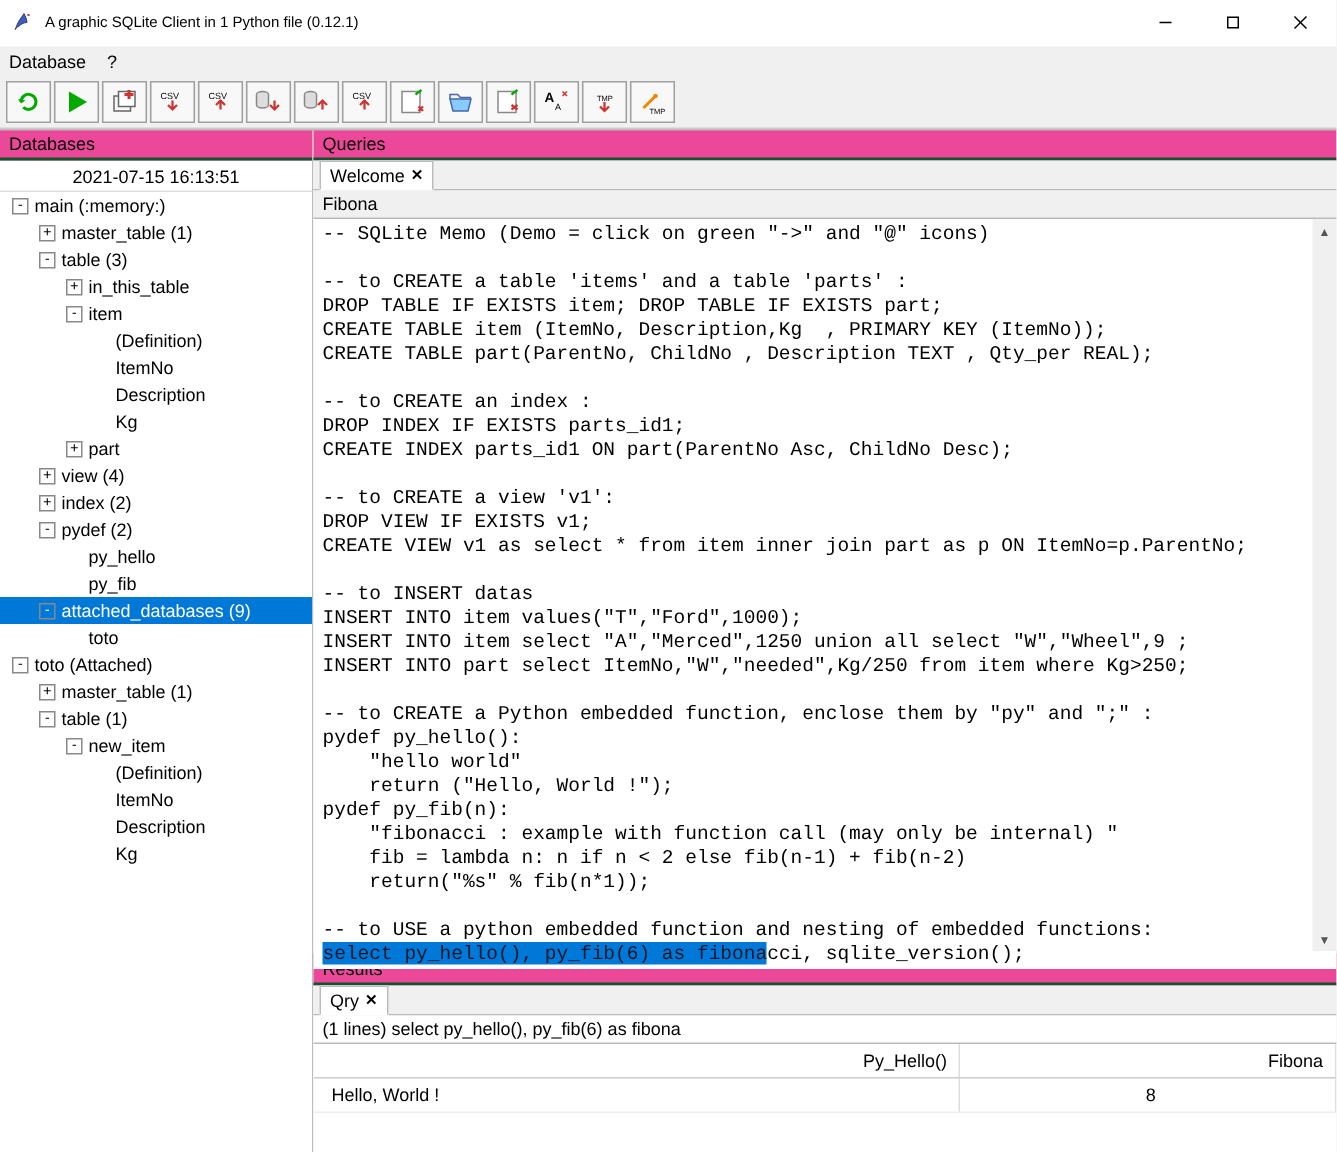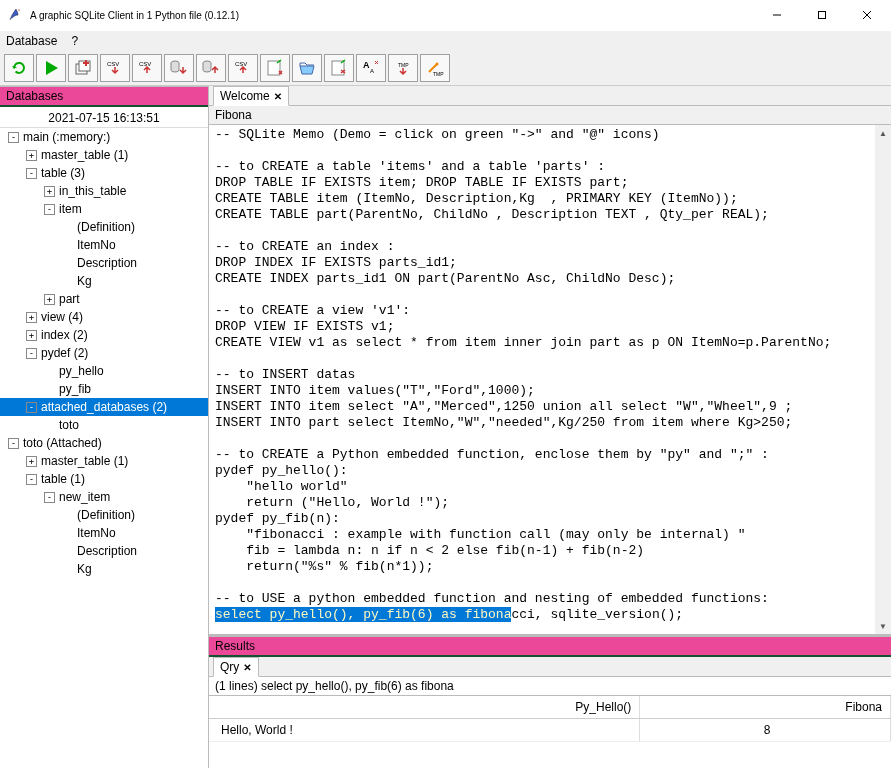--- a/index.html
+++ b/index.html
@@ -19,21 +19,21 @@
 .tree-header{text-align:center;padding:2px 0;border-bottom:1px solid #ddd;font-size:12px}
 .tree-row{display:flex;align-items:center;height:18px;padding:0 2px;white-space:nowrap}
 .tree-row.sel{background:#0078d7;color:#fff}
 .tw{display:inline-block;width:11px;height:11px;border:1px solid #888;margin-right:4px;font-size:9px;line-height:9px;text-align:center;font-family:monospace;box-sizing:border-box}
 .tw.none{border:none}
 .ind{display:inline-block}
 .tabrow{display:flex;align-items:flex-start;padding:0 4px;background:#f0f0f0;border-bottom:1px solid #bbb}
 .tab{display:flex;align-items:center;padding:2px 6px;background:#fff;border:1px solid #bbb;border-bottom:1px solid #fff;margin-bottom:-1px;font-size:12px;gap:2px}
 .script-label{padding:2px 6px;font-size:12px;background:#f0f0f0;border-bottom:1px solid #bbb}
 .editor{flex:1;overflow:auto;font-family:Liberation Mono, monospace;font-size:13px;padding:2px 6px;white-space:pre;position:relative;background:#fff;line-height:16px}
-.editor .hl{background:#0078d7;color:#fef9c3}
+.editor .hl{background:#0078d7;color:#0f172a}
 .results-area{border-top:1px solid #bbb}
 .results-sub{padding:2px 6px;font-size:12px;border-bottom:1px solid #bbb;background:#fff}
 .results-table{width:100%;border-collapse:collapse;font-size:12px}
 .results-table th,.results-table td{border-right:1px solid #ddd;padding:4px 8px;text-align:right}
 .results-table th{font-weight:normal;background:#fff;border-bottom:1px solid #ccc}
 .results-table td{border-bottom:1px solid #eee;text-align:left;padding-left:12px}
 .results-wrap{height:78px;overflow:auto;background:#fff}
 .vscroll{position:absolute;right:0;top:0;bottom:0;width:16px;background:#f0f0f0}
 .vscroll .arrow{height:16px;display:flex;align-items:center;justify-content:center;font-size:8px;color:#555}
 .script-area{flex:1;display:flex;flex-direction:column;position:relative;min-height:0}
@@ -245,21 +245,21 @@
             <span>py_hello</span>
           </div>
           <div class="tree-row">
             <span class="ind" style="width: 42px;"></span>
             <span class="tw none"></span>
             <span>py_fib</span>
           </div>
           <div class="tree-row sel">
             <span class="ind" style="width: 24px;"></span>
             <span class="tw">-</span>
-            <span>attached_databases (2)</span>
+            <span>attached_databases (9)</span>
           </div>
           <div class="tree-row">
             <span class="ind" style="width: 42px;"></span>
             <span class="tw none"></span>
             <span>toto</span>
           </div>
           <div class="tree-row">
             <span class="ind" style="width: 6px;"></span>
             <span class="tw">-</span>
             <span>toto (Attached)</span>
@@ -297,20 +297,21 @@
           <div class="tree-row">
             <span class="ind" style="width: 60px;"></span>
             <span class="tw none"></span>
             <span>Kg</span>
           </div>
         </div>
     </div>
   </div>
 
   <div class="right">
+    <div class="section-header">Queries</div>
     <div class="tabrow">
       <div class="tab">
         <span>Welcome</span>
           <span class="x-close">✕</span>
       </div>
     </div>
     <div class="script-area">
       <div class="script-label">Fibona</div>
       <div class="editor-wrap">
         <div class="editor"><span id="ed-plain">-- SQLite Memo (Demo = click on green "-&gt;" and "@" icons)

